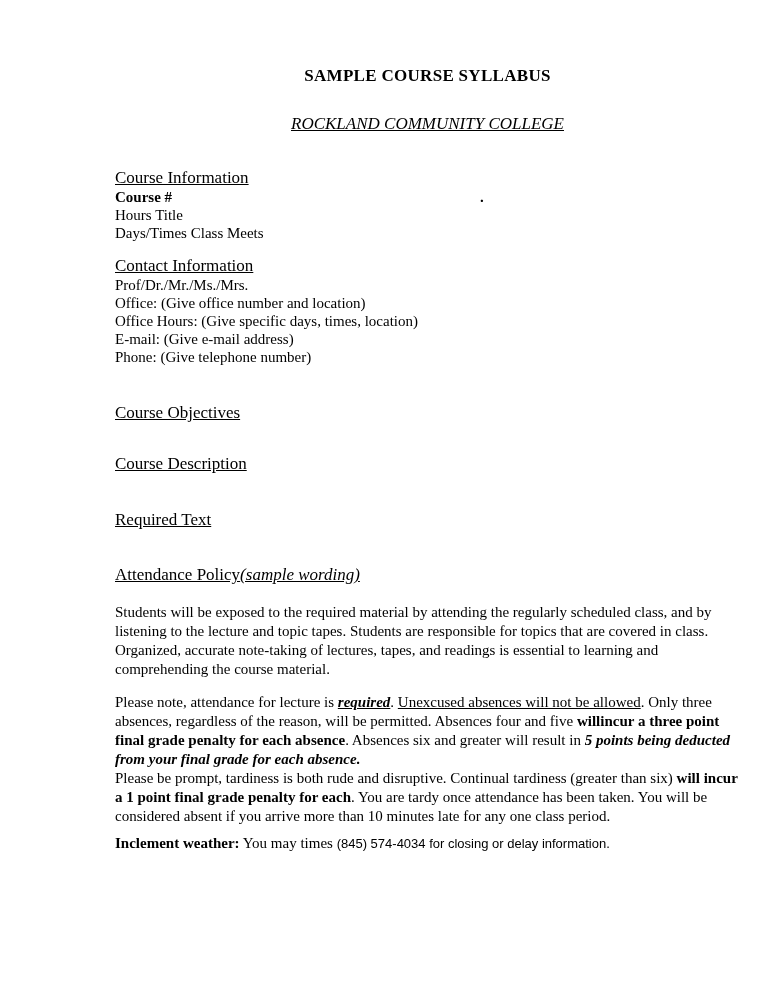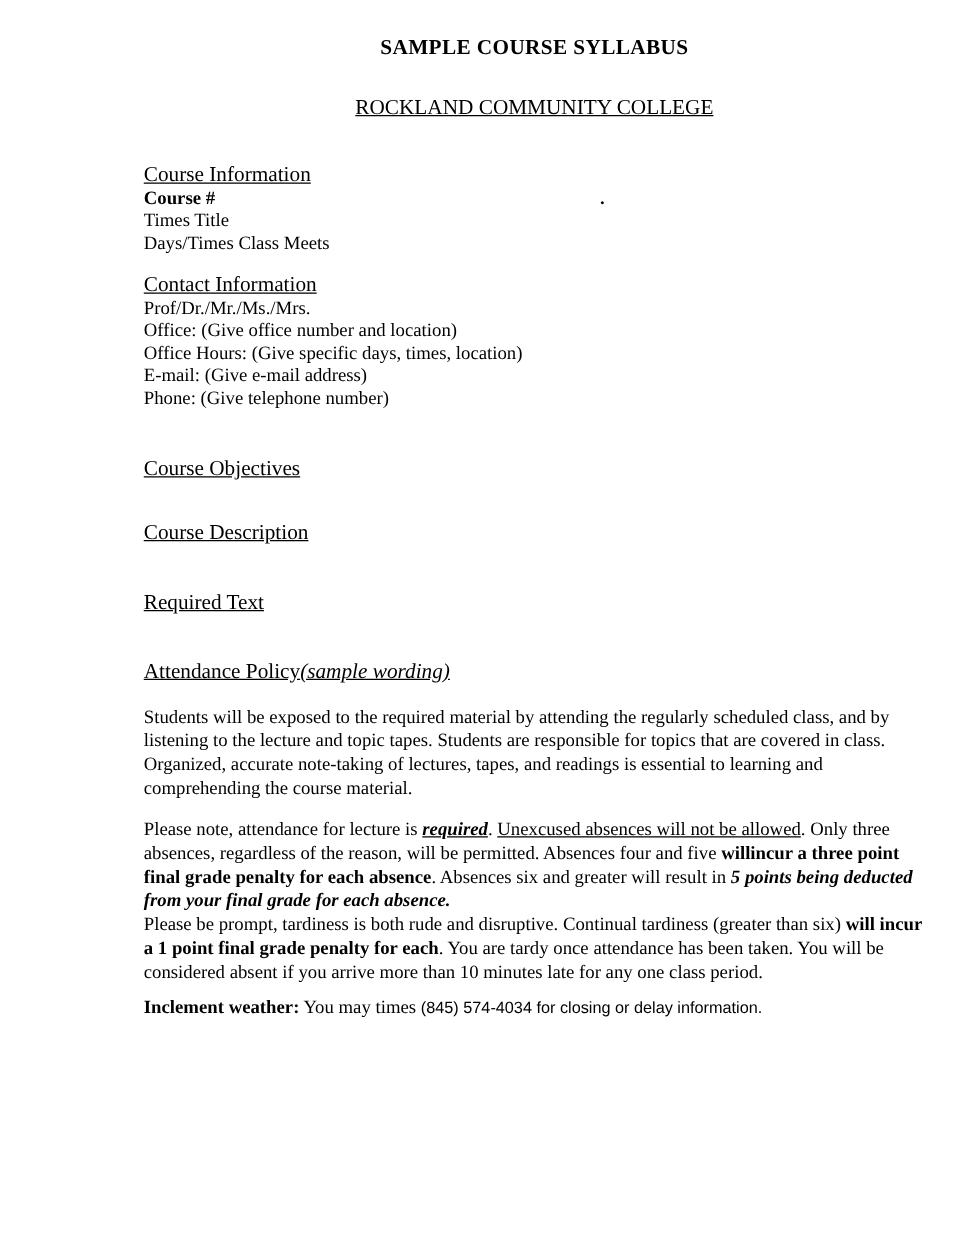--- a/index.html
+++ b/index.html
@@ -3,35 +3,36 @@
 <meta charset="utf-8">
 <style>
   * { margin: 0; padding: 0; box-sizing: border-box; }
   html, body { background: #ffffff; }
   body {
     width: 768px;
     min-height: 994px;
     font-family: "Liberation Serif", serif;
     color: #000000;
   }
-  .page { padding: 28px 28px 40px 115px; }
+  .page { padding: 66px 28px 40px 115px; }
   .centered { text-align: center; }
 
   h1.doc-title {
     font-size: 17px;
     font-weight: bold;
     line-height: 20px;
     letter-spacing: 0.3px;
   }
   h2.doc-subtitle {
     font-size: 17px;
     font-weight: normal;
     text-decoration: underline;
     line-height: 20px;
     margin-top: 28px;
+    font-style: italic;
   }
   h3.section-heading {
     font-size: 17px;
     font-weight: normal;
     text-decoration: underline;
     line-height: 20px;
   }
   .mt-course-info { margin-top: 34px; }
   .mt-contact { margin-top: 14px; }
   .mt-desc { margin-top: 31px; }
@@ -61,21 +62,21 @@
   <h1 class="doc-title centered">SAMPLE COURSE SYLLABUS</h1>
 
   <h2 class="doc-subtitle centered">ROCKLAND COMMUNITY COLLEGE</h2>
 
   <section>
     <h3 class="section-heading mt-course-info">Course Information</h3>
     <div class="info-line dot-row">
       <span>Course #</span>
       <span class="stray-dot">.</span>
     </div>
-    <div class="info-line">Times Title</div>
+    <div class="info-line">Hours Title</div>
     <div class="info-line">Days/Times Class Meets</div>
   </section>
 
   <section>
     <h3 class="section-heading mt-contact">Contact Information</h3>
     <div class="info-line">Prof/Dr./Mr./Ms./Mrs.</div>
     <div class="info-line">Office: (Give office number and location)</div>
     <div class="info-line">Office Hours: (Give specific days, times, location)</div>
     <div class="info-line">E-mail:  (Give e-mail address)</div>
     <div class="info-line">Phone: (Give telephone number)</div>

